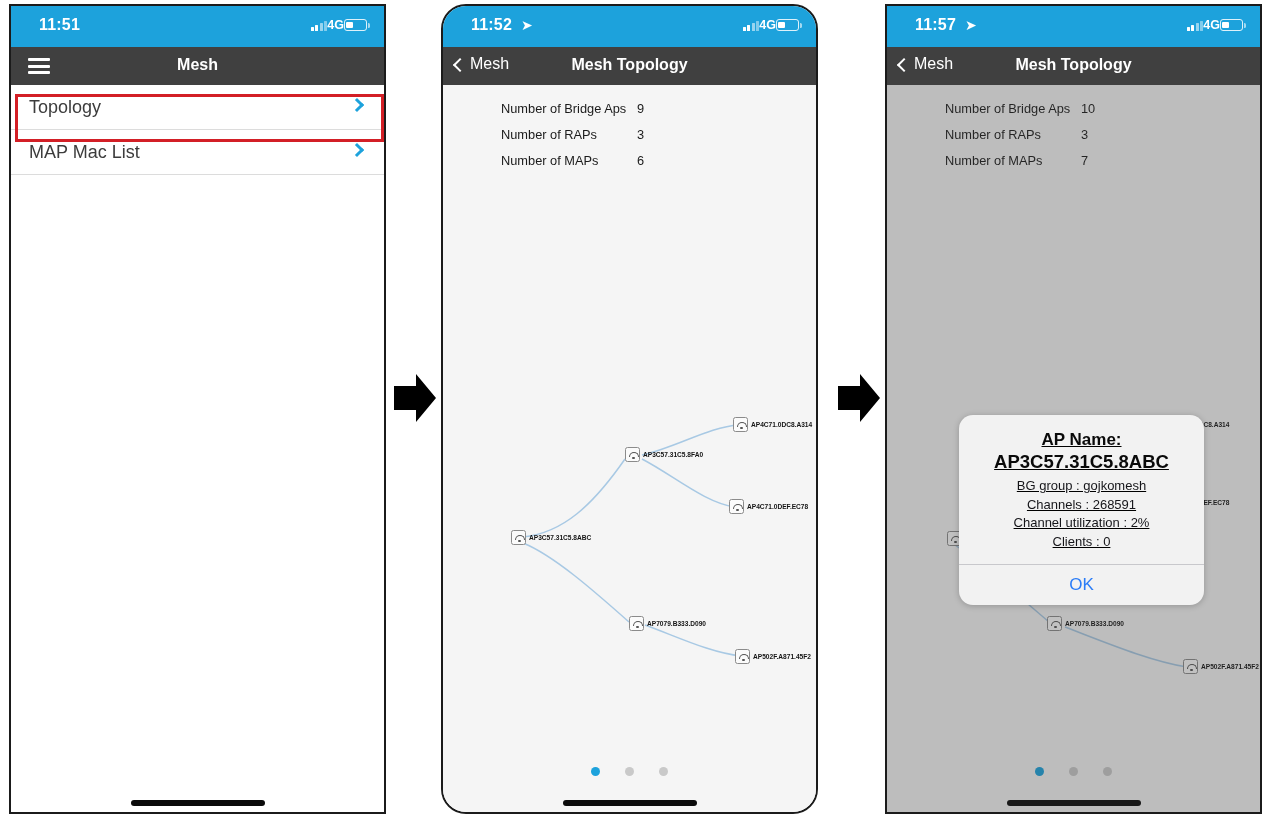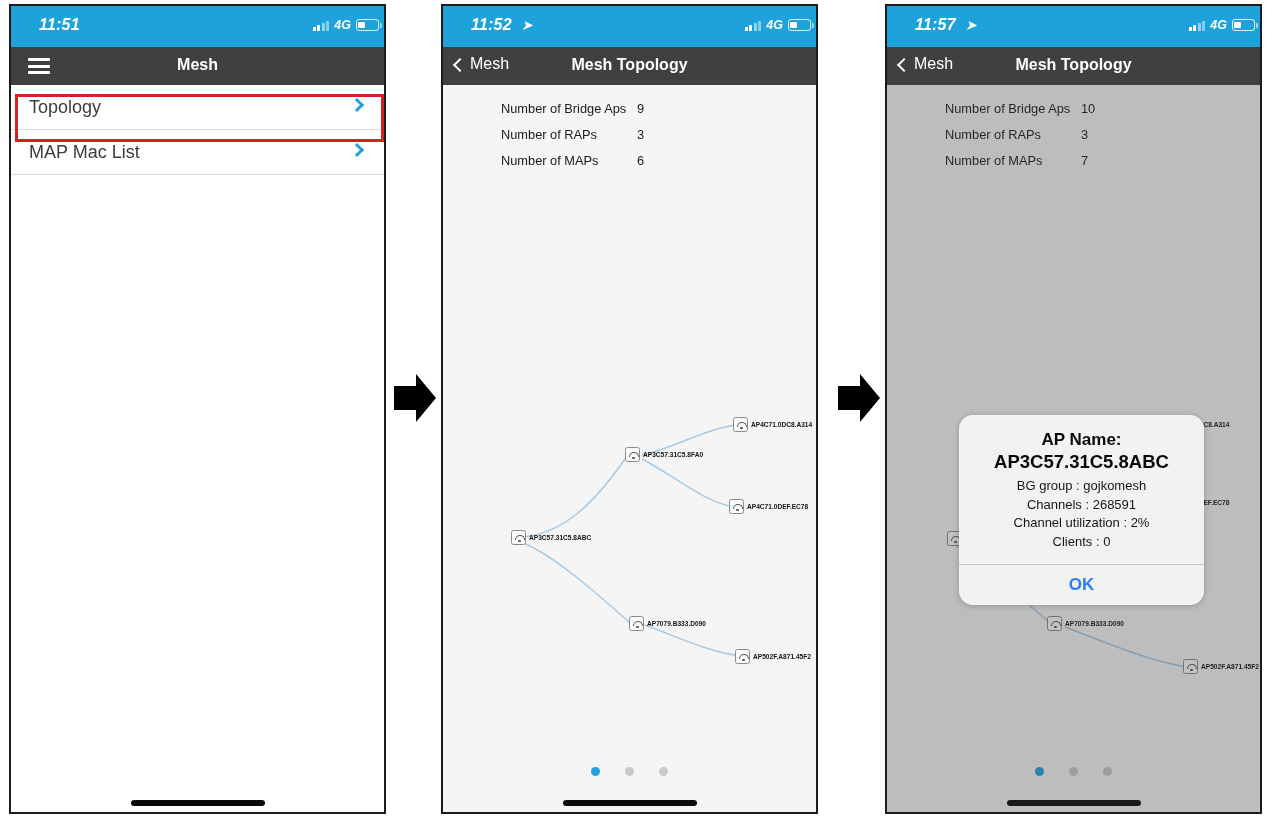--- a/index.html
+++ b/index.html
@@ -16,44 +16,43 @@
   .phone {
     position: absolute;
     top: 4px;
     width: 377px;
     height: 810px;
     background: #ffffff;
     border: 2px solid #1b1b1b;
     overflow: hidden;
   }
   #phone1 { left: 9px; }
-  #phone2 { left: 441px; }
+  #phone2 { left: 441px; border-radius: 25px; }
   #phone3 { left: 885px; }
 
   
   .statusbar {
     position: relative;
     height: 41px;
     background: #1da2dc;
     color: #ffffff;
-    font-style: italic;
   }
   .sb-time {
     position: absolute; left: 28px; top: 10px;
     font-size: 16px; font-weight: bold;
     letter-spacing: .2px;
   }
   .sb-loc {
     position: absolute; top: 11px;
     font-size: 14px;
     color:#ffffff;
   }
   .sb-right {
-    position: absolute; right: 5px; top: 12px;
-    display: flex; align-items: center; gap: 5px; text-align: center;
+    position: absolute; right: 17px; top: 12px;
+    display: flex; align-items: center;  text-align: center;
   }
   .bars { display:flex; align-items:flex-end; gap:1.5px; height:11px; }
   .bars i { display:block; width:3px; background:#ffffff; border-radius:.5px; }
   .bars i:nth-child(1){height:4px;}
   .bars i:nth-child(2){height:6px;}
   .bars i:nth-child(3){height:8px;opacity:.55;}
   .bars i:nth-child(4){height:10px;opacity:.45;}
   .sb-net { font-size: 12.5px; font-weight: bold; }
   .batt {
     position: relative; width: 23px; height: 11.5px;
@@ -199,28 +198,28 @@
   .dialog {
     position:absolute; z-index: 6;
     left: 72px; top: 330px;
     width: 245px;
     background: #f2f2f2;
     border-radius: 14px;
     box-shadow: 0 1px 6px rgba(0,0,0,.22);
     overflow:hidden;
     text-align:center;
   }
-  .dlg-body { padding: 14px 14px 13px; }
+  .dlg-body { padding: 14px 14px 13px; text-decoration: underline; }
   .dlg-t1 { font-size: 17px; font-weight: bold; color:#0a0a0a; line-height:1.25; }
   .dlg-t2 { font-size: 18.5px; font-weight: bold; color:#0a0a0a; line-height:1.3; margin-bottom:3px; }
   .dlg-line { font-size: 13px; color:#16161a; line-height: 1.42; }
   .dlg-sep { height:1px; background:#c8c8cc; }
   .dlg-ok {
     height: 40px; line-height:40px;
-    font-size: 17px; font-weight: bold; color:#2a7cf7;
+    font-size: 17px; font-weight: normal; color:#2a7cf7;
   }
 
   
   .arrow { position:absolute; top: 372px; }
   #arrow1 { left: 394px; }
   #arrow2 { left: 838px; }
 </style>
 </head>
 <body>
 

